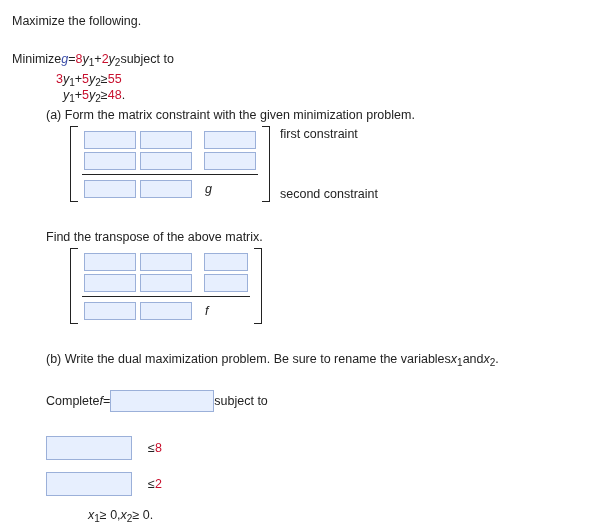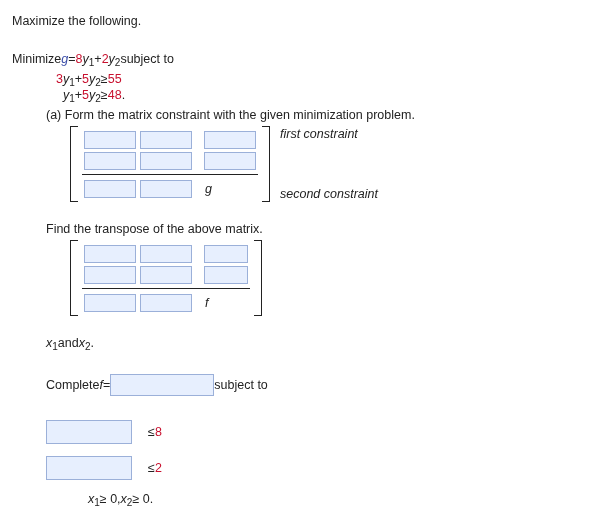--- a/index.html
+++ b/index.html
@@ -15,21 +15,21 @@
   .sub { font-size: 10px; position: relative; top: 3px; }
   .ital { font-style: italic; }
   .red { color: #c8102e; }
   .blue { color: #3b4ea8; }
   .indent1 { margin-left: 44px; }
   .mt2 { margin-top: 2px; }
   .mt4 { margin-top: 4px; }
   .mt6 { margin-top: 6px; }
   .mt12 { margin-top: 12px; }
   .mt14 { margin-top: 24px; }
-  .mt16 { margin-top: 20px; }
+  .mt16 { margin-top: 28px; }
   .section { margin-left: 34px; }
 
   
   .matrix-wrap { display: flex; align-items: stretch; }
   .bracket {
     width: 8px;
     border-top: 1.2px solid #222;
     border-bottom: 1.2px solid #222;
     box-sizing: border-box;
   }
@@ -47,21 +47,21 @@
     background: #e7effe;
     border: 1px solid #9bb0d9;
     box-sizing: border-box;
     margin: 1.5px 2px;
     font-size: 11px;
     padding: 0 3px;
   }
 
   .cell-narrow { width: 44px; }
 
-  .row-label { margin-left: 10px; font-style: italic; }
+  .row-label { margin-left: 10px; }
 
   .final-slot {
     display: inline-flex; align-items: flex-end;
     margin-left: 3px; min-width: 36px;
   }
 
   .wide-input {
     width: 104px; height: 22px;
     background: #e7effe;
     border: 1px solid #9bb0d9;
@@ -183,20 +183,21 @@
         <input class="cell" style="">
         <div class="vspacer"></div>
         <span class="final-slot ital">f</span>
       </div>
     </div>
     <div class="bracket right"></div>
   </div>
 </div>
 
 <div class="section mt16 row">
+  <span>(b) Write the dual maximization problem. Be sure to rename the variables  </span>
   <span class="ital">x</span>
   <span class="sub">1</span>
   <span>  and  </span>
   <span class="ital">x</span>
   <span class="sub">2</span>
   <span>.</span>
 </div>
 
 <div class="section mt14 row">
   <span>Complete </span>

